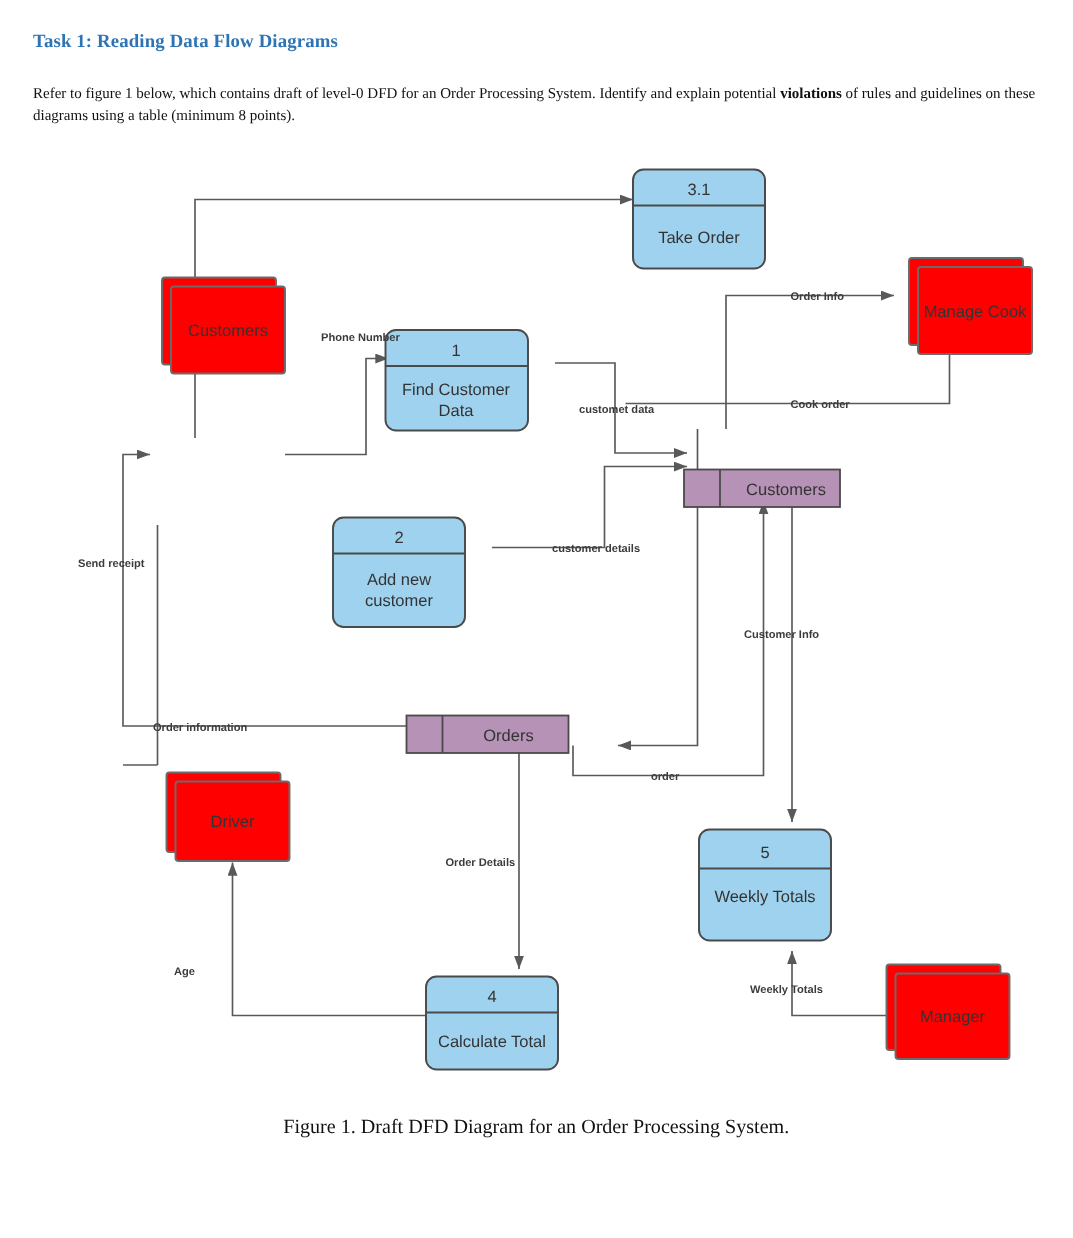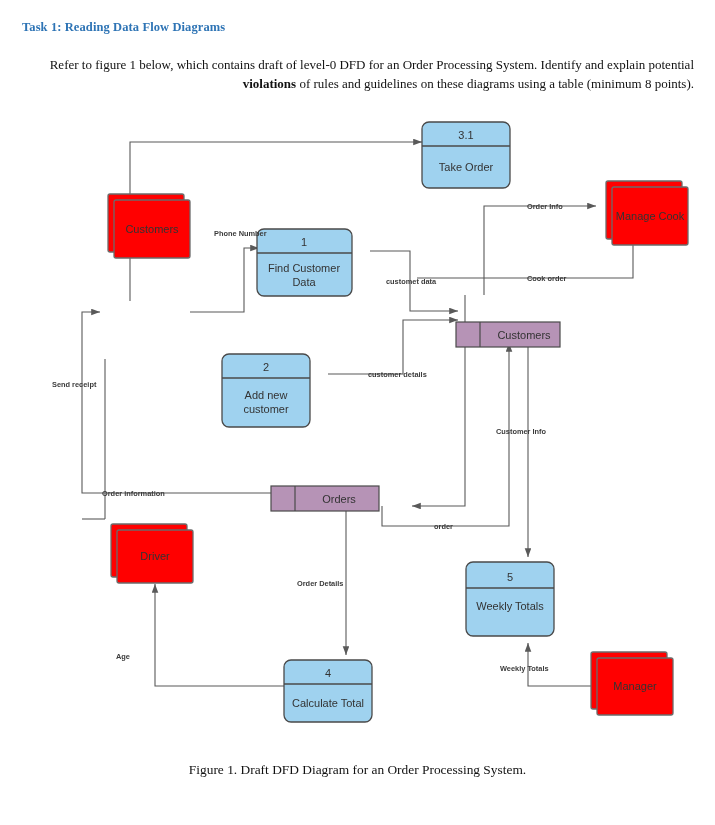--- a/index.html
+++ b/index.html
@@ -26,40 +26,40 @@
     color: #2e74b5;
     font-weight: bold;
     font-size: 12.5px;
     font-family: Liberation Serif, serif;
     letter-spacing: 0.1px;
     padding-top: 20px;
     margin: 0;
   }
   .intro-para {
     font-family: "Liberation Serif", serif;
-    font-size: 13px;
+    font-size: 10px;
     line-height: 1.45;
     margin: 21px 0 0 0;
     color: #111111;
-    text-align: right;
+    text-align: left;
     width: 672px;
   }
   .intro-para b { font-weight: bold; }
   .figure-wrap {
     position: relative;
     width: 671px;
     height: 640px;
     margin-top: 12px;
   }
   svg.dfd { display: block; }
   .cap {
     font-family: "Liberation Serif", serif;
     font-size: 13.4px;
     text-align: center;
-    margin-top: 18px;
+    margin-top: 8px;
     color: #111111;
   }
   
   .proc-num, .proc-label, .ent-label, .store-label {
     font-family: "Liberation Sans", sans-serif;
     font-size: 11px;
     fill: #333333;
   }
   .flow-label {
     font-family: "Liberation Sans", sans-serif;

